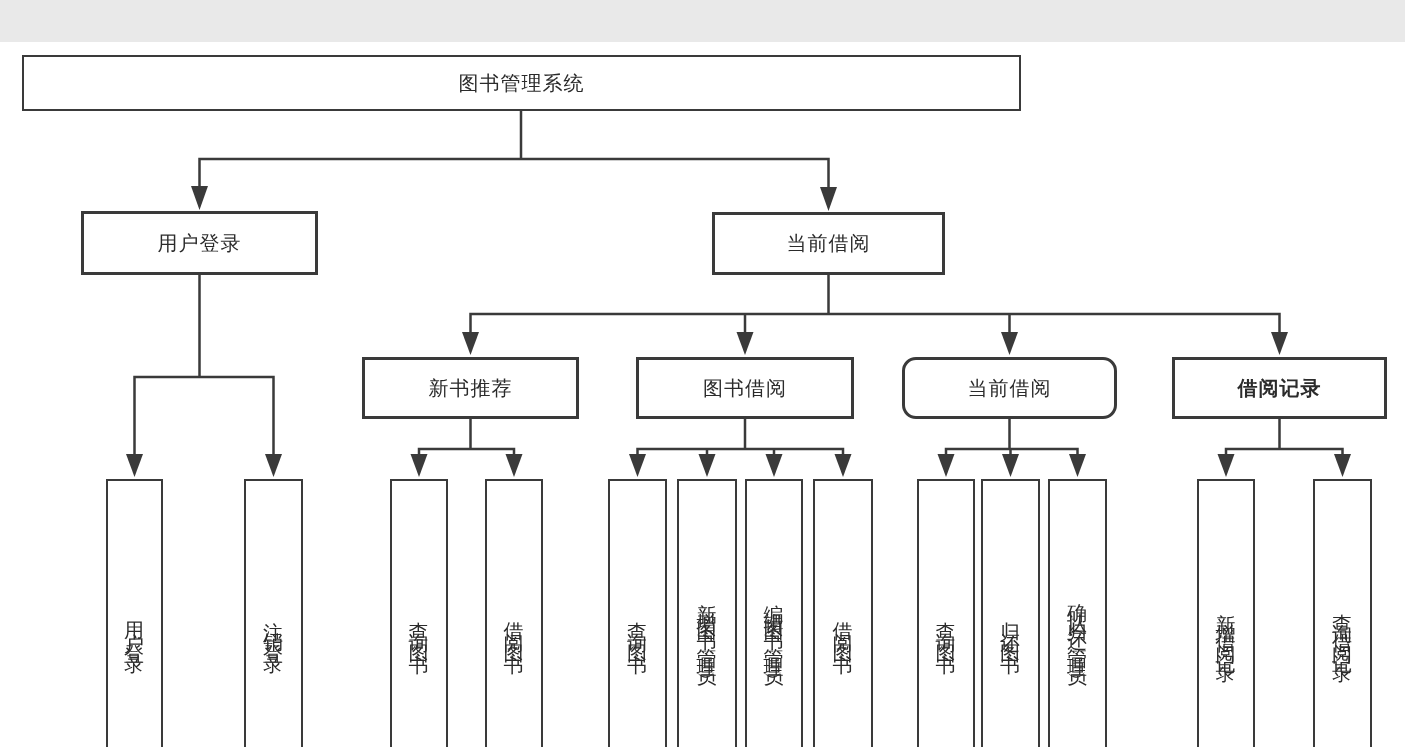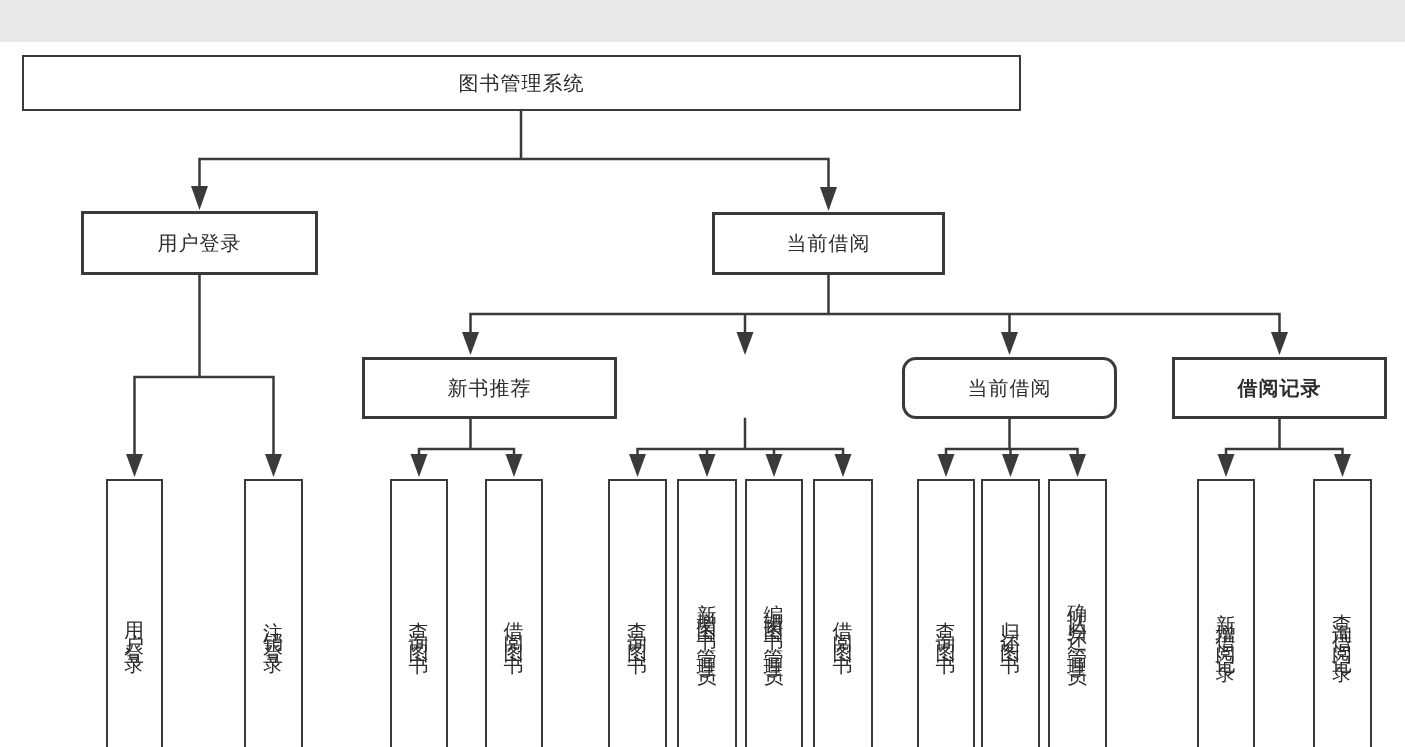--- a/index.html
+++ b/index.html
@@ -96,22 +96,25 @@
     <span>图书管理系统</span>
   </div>
 
   <div class="box hbox" style="left:81px;top:169px;width:237px;height:64px;">
     <span>用户登录</span>
   </div>
   <div class="box hbox" style="left:712px;top:170px;width:233px;height:63px;">
     <span>当前借阅</span>
   </div>
 
-  <div class="box hbox" style="left:362px;top:315px;width:255px;height:62px;">
+  <div class="box hbox" style="left:362px;top:315px;width:217px;height:62px;">
     <span>新书推荐</span>
+  </div>
+  <div class="box hbox" style="left:636px;top:315px;width:218px;height:62px;">
+    <span>图书借阅</span>
   </div>
   <div class="box hbox" style="left:902px;top:315px;width:215px;height:62px;border-radius:14px;">
     <span>当前借阅</span>
   </div>
   <div class="box hbox" style="left:1172px;top:315px;width:215px;height:62px;font-weight:bold;">
     <span>借阅记录</span>
   </div>
 
   <div class="box vbox" style="left:106px;top:437px;width:57px;height:298px;">
     <span>用户登录</span>

